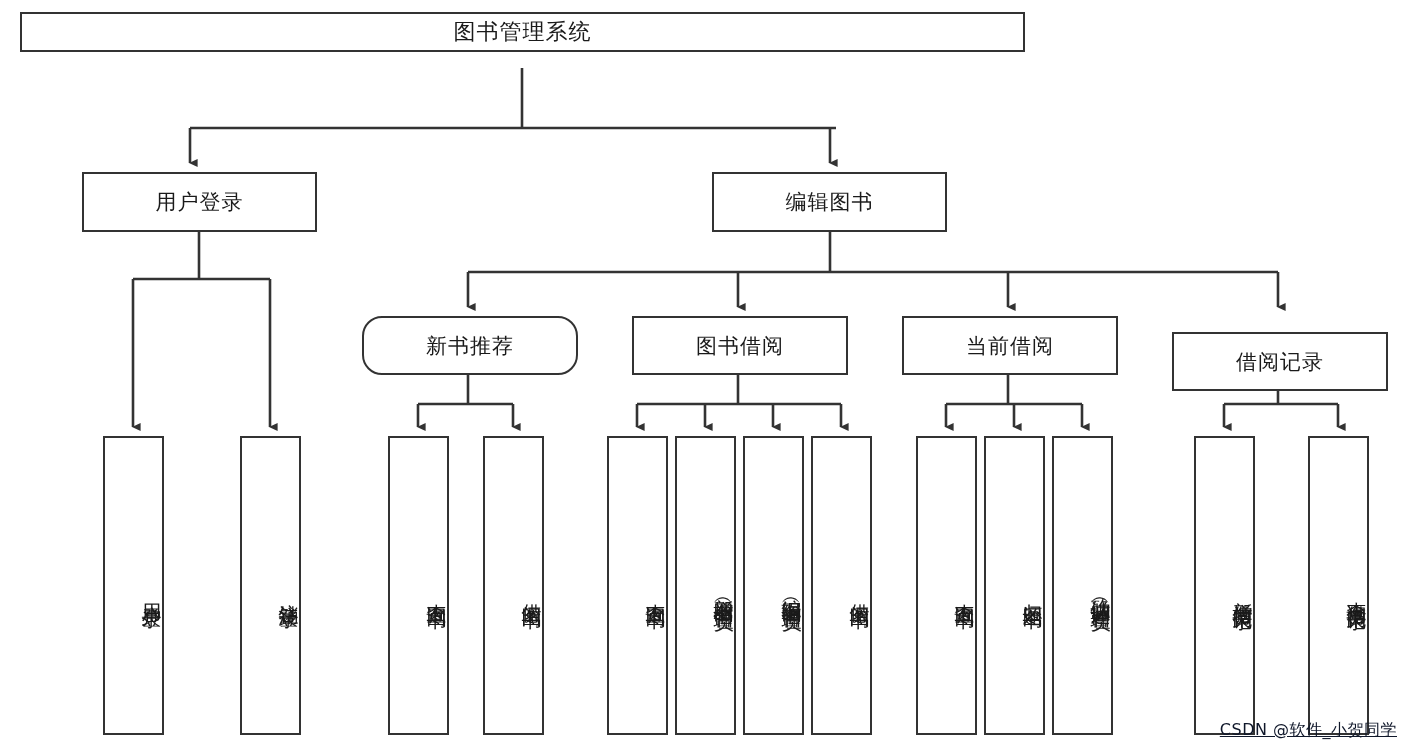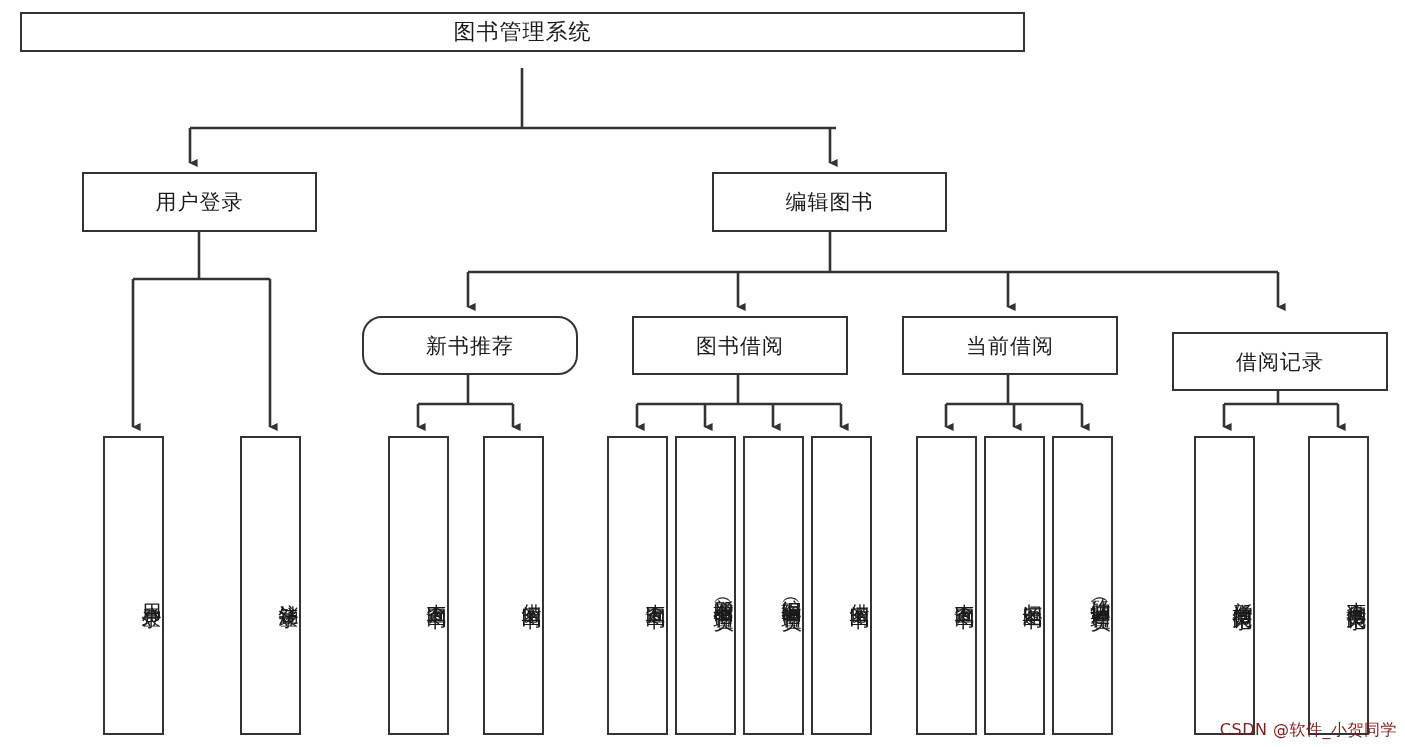--- a/index.html
+++ b/index.html
@@ -58,24 +58,25 @@
   .node.vert .vtext {
     writing-mode: vertical-rl;
     text-orientation: upright;
     display: block;
   }
   .watermark {
     position: absolute;
     right: 8px;
     bottom: 6px;
     font-size: 16px;
-    color: #7f1d1d;
+    color: #0f172a;
     letter-spacing: 0.5px;
     z-index: 5;
     white-space: nowrap;
+    text-decoration: underline;
   }
 </style>
 </head>
 <body>
 
 <div id="canvas">
 
   <svg id="wires" viewBox="0 0 1405 747" xmlns="http://www.w3.org/2000/svg">
     <defs>
       <marker id="arrow" markerWidth="9" markerHeight="9" refX="4.5" refY="7.6" orient="auto" markerUnits="userSpaceOnUse">

